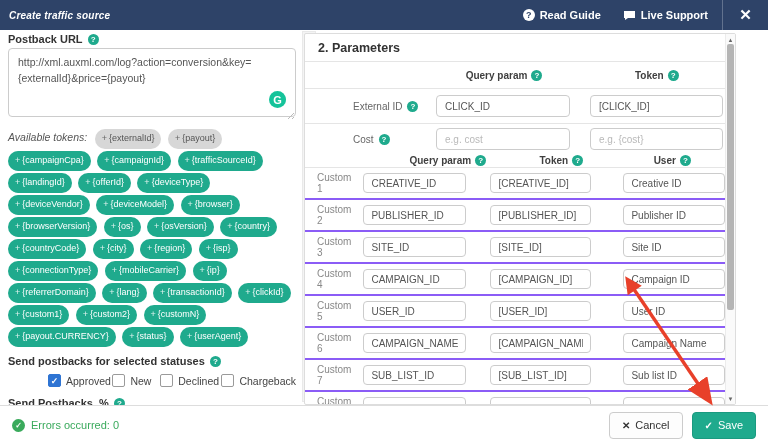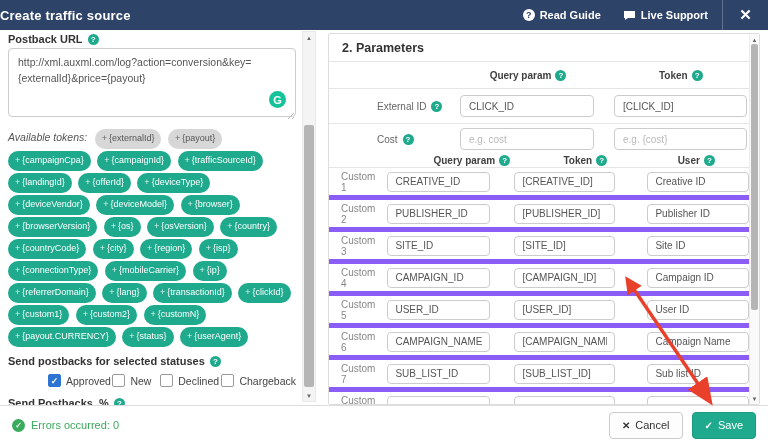--- a/index.html
+++ b/index.html
@@ -2,21 +2,21 @@
 <html><head>
 <meta charset="utf-8">
 <style>
   * { margin:0; padding:0; box-sizing:border-box; }
   html,body { width:768px; height:444px; }
   body { font-family:"Liberation Sans", sans-serif; background:#fff; position:relative; overflow:hidden; }
   .app { position:absolute; inset:0; background:#fff; }
 
   
   .titlebar { position:absolute; left:0; top:0; width:768px; height:30px; background:#2e4368; display:flex; align-items:center; color:#fff; }
-  .titlebar .title { font-size:13px; font-weight:bold; padding-left:0; letter-spacing:.2px; }
+  .titlebar .title { font-size:10px; font-weight:bold; padding-left:9px; letter-spacing:.2px;font-style:italic; }
   .titlebar .spacer { flex:1; }
   .tb-link { display:flex; align-items:center; gap:5px; font-size:11px; font-weight:bold; color:#fff; cursor:pointer; margin-right:22px; }
   .rg-icon { display:inline-flex; align-items:center; justify-content:center; width:12px; height:12px; border-radius:50%; background:#fff; color:#2e4368; font-size:9px; font-weight:bold; }
   .chat-icon svg { display:block; }
   .tb-close { width:46px; height:30px; border-left:1px solid rgba(255,255,255,.25); display:flex; align-items:center; justify-content:center; font-size:15px; font-weight:bold; cursor:pointer; }
 
   
   .help { display:inline-flex; align-items:center; justify-content:center; width:11px; height:11px; border-radius:50%; background:#1faa8d; color:#fff; font-size:8px; font-weight:bold; flex:0 0 auto; }
 
   
@@ -54,21 +54,21 @@
   .vscroll .arr { position:absolute; left:0; width:100%; height:11px; display:flex; align-items:center; justify-content:center; font-size:6px; color:#666; cursor:pointer; }
   .vscroll .arr.up { top:0; }
   .vscroll .arr.down { bottom:0; }
   .vscroll .thumb { position:absolute; left:1px; right:1px; background:#b5b5b5; border-radius:2px; cursor:pointer; }
   .vscroll.left-sb { left:302px; top:31px; width:14px; height:371px; }
   .vscroll.left-sb .thumb { top:93px; height:262px; }
   .vscroll.right-sb { right:0; top:0; width:10px; height:100%; border:none; border-left:1px solid #ececec; background:#fafafa; }
   .vscroll.right-sb .thumb { top:10px; height:266px; }
 
   
-  .right-card { position:absolute; left:328px; top:33px; width:432px; height:372px; border:1px solid #ddd; border-radius:2px; background:#fff; overflow:hidden; }
+  .right-card { position:absolute; left:304px; top:33px; width:432px; height:372px; border:1px solid #ddd; border-radius:2px; background:#fff; overflow:hidden; }
   .card-inner { position:absolute; inset:0; }
   .card-title { height:28px; display:flex; align-items:center; padding:0 13px; font-size:12.5px; font-weight:bold; color:#333; border-bottom:1px solid #e5e5e5; }
 
   .hrow, .frow, .crow { display:flex; align-items:center; padding:0 12px; }
   .hcell { font-size:10px; font-weight:bold; color:#3f3f3f; display:flex; align-items:center; justify-content:center; gap:4px; }
   .sec1-head { height:27px; border-bottom:1px solid #e5e5e5; }
   .sec1-head .c-label { width:121px; }
   .sec1-head .c1 { width:134px; }
   .sec1-head .c2 { width:133px; margin-left:20px; }
   .frow .row-label { width:121px; font-size:10px; color:#666; display:flex; align-items:center; gap:5px;padding-left:36px; }
@@ -77,21 +77,21 @@
   .frow input::placeholder { color:#b9b9b9; }
   .frow.ext { height:35px; border-bottom:1px solid #e5e5e5; }
   .frow.cost { height:30px; }
 
   .sec2-head { height:14px; border-bottom:1px solid #e5e5e5; }
   .sec2-head .c-label { width:80px; }
   .sec2-head .c1 { width:103px; }
   .sec2-head .c2 { width:101px; margin-left:12px; }
   .sec2-head .c3 { width:102px; margin-left:10px; }
 
-  .crow { height:32px; border-bottom:5px solid #8b5cf6;gap:12px; }
+  .crow { height:32px; border-bottom:2px solid #8b5cf6;gap:12px; }
   .crow .row-label { width:80px; font-size:10px; color:#888; }
   .crow input { height:20px; border:1px solid #ccc; border-radius:4px; padding:0 7px; font-family:"Liberation Sans",sans-serif; font-size:10px; color:#555; outline:none; }
   .crow input:nth-of-type(1) { width:103px; }
   .crow input:nth-of-type(2) { width:101px; margin-left:12px; }
   .crow input:nth-of-type(3) { width:102px; margin-left:20px; }
 
   
   .footer { position:absolute; left:0; top:405px; width:768px; height:39px; background:#fff; border-top:1px solid #ddd; display:flex; align-items:center; padding:0 12px; }
   .errors { display:flex; align-items:center; gap:6px; font-size:11px; color:#3aaa5c; }
   .err-icon { width:13px; height:13px; border-radius:50%; background:#3aaa5c; color:#fff; font-size:8px; font-weight:bold; display:flex; align-items:center; justify-content:center; }

